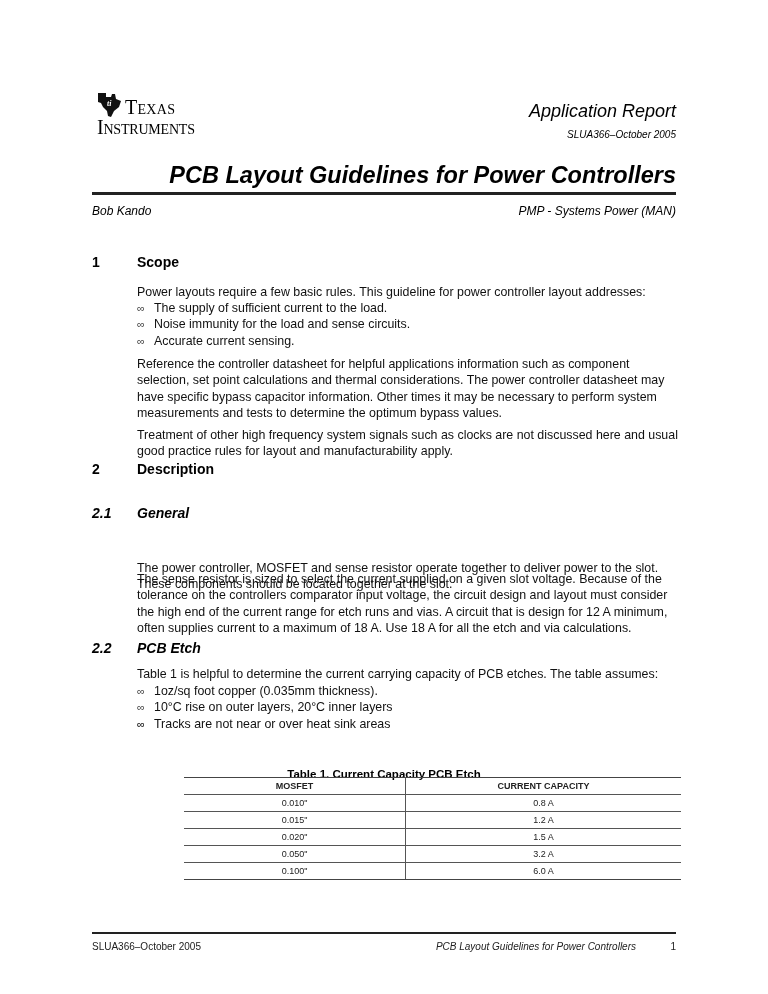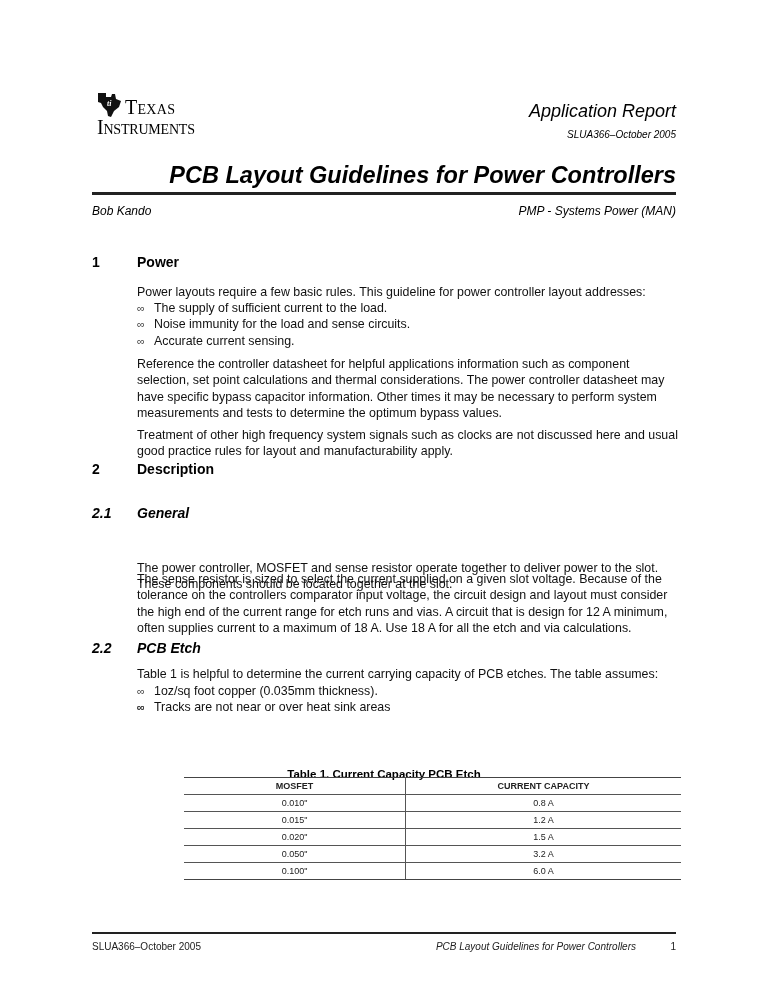--- a/index.html
+++ b/index.html
@@ -76,21 +76,21 @@
 
 <div class="abs app-report">Application Report</div>
 <div class="abs doc-id">SLUA366–October 2005</div>
 
 <div class="abs title">PCB Layout Guidelines for Power Controllers</div>
 <div class="abs title-rule"></div>
 <div class="abs author">Bob Kando</div>
 <div class="abs org">PMP - Systems Power (MAN)</div>
 
 <div class="abs sec-num" style="top:254px;">1</div>
-<div class="abs sec-title" style="top:254px;">Power</div>
+<div class="abs sec-title" style="top:254px;">Scope</div>
 <div class="abs para" style="top:284px;">Power layouts require a few basic rules. This guideline for power controller layout addresses:</div>
 <ul class="abs bullets" style="top:300px;">
   <li><span class="b">∞</span><span>The supply of sufficient current to the load.</span></li>
   <li><span class="b">∞</span><span>Noise immunity for the load and sense circuits.</span></li>
   <li><span class="b">∞</span><span>Accurate current sensing.</span></li>
 </ul>
 <div class="abs para" style="top:356px;">Reference the controller datasheet for helpful applications information such as component selection, set point calculations and thermal considerations. The power controller datasheet may have specific bypass capacitor information. Other times it may be necessary to perform system measurements and tests to determine the optimum bypass values.</div>
 <div class="abs para" style="top:427px;">Treatment of other high frequency system signals such as clocks are not discussed here and usual good practice rules for layout and manufacturability apply.</div>
 
 <div class="abs sec-num" style="top:461px;">2</div>
@@ -99,21 +99,21 @@
 <div class="abs subsec-num" style="top:505px;">2.1</div>
 <div class="abs subsec-title" style="top:505px;">General</div>
 <div class="abs para" style="top:560px;">The power controller, MOSFET and sense resistor operate together to deliver power to the slot. These components should be located together at the slot.</div>
 <div class="abs para" style="top:571px;">The sense resistor is sized to select the current supplied on a given slot voltage. Because of the tolerance on the controllers comparator input voltage, the circuit design and layout must consider the high end of the current range for etch runs and vias. A circuit that is design for 12 A minimum, often supplies current to a maximum of 18 A. Use 18 A for all the etch and via calculations.</div>
 
 <div class="abs subsec-num" style="top:640px;">2.2</div>
 <div class="abs subsec-title" style="top:640px;">PCB Etch</div>
 <div class="abs para" style="top:666px;">Table 1 is helpful to determine the current carrying capacity of PCB etches. The table assumes:</div>
 <ul class="abs bullets" style="top:683px;">
   <li><span class="b">∞</span><span>1oz/sq foot copper (0.035mm thickness).</span></li>
-  <li><span class="b">∞</span></li>
+  <li><span class="b">∞</span><span>10°C rise on outer layers, 20°C inner layers</span></li>
   <li><span class="b">∞</span></li>
   <li><span class="b">∞</span><span>Tracks are not near or over heat sink areas</span></li>
 </ul>
 
 <div class="abs table-caption">Table 1. Current Capacity PCB Etch</div>
 <table class="cap">
   <tbody>
       <tr>
     <th>MOSFET</th>
     <th>CURRENT CAPACITY</th>

